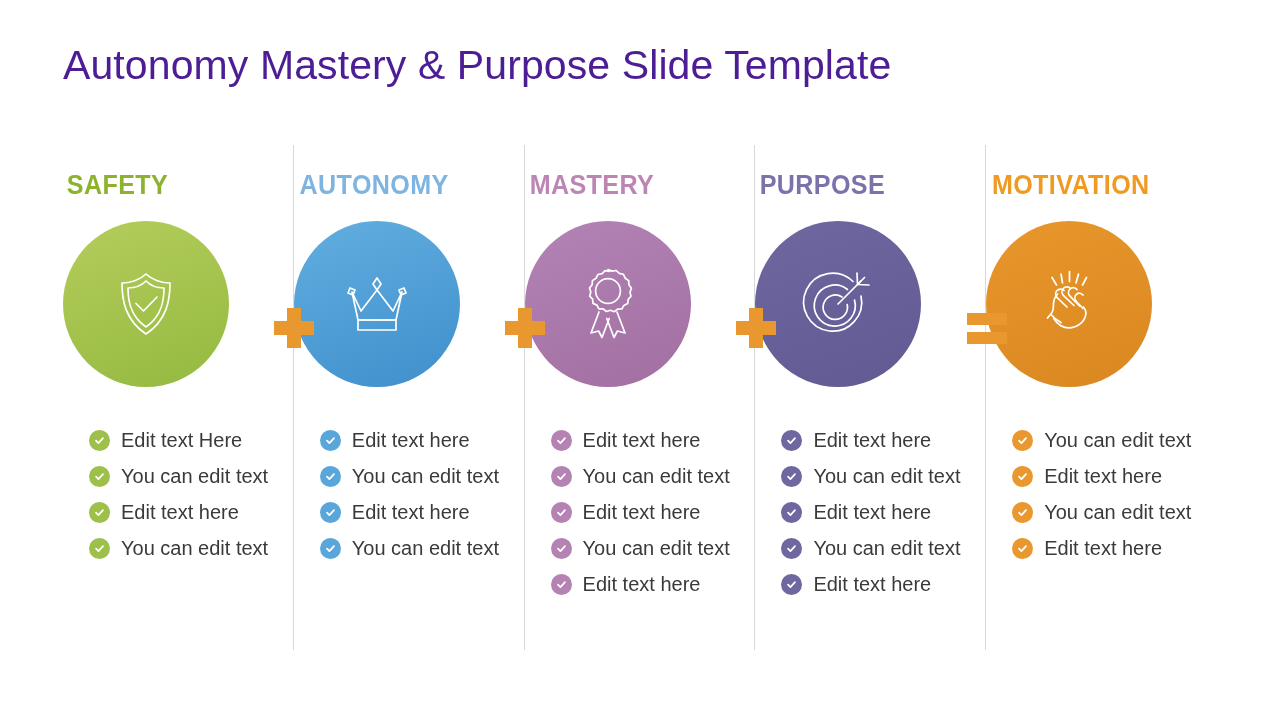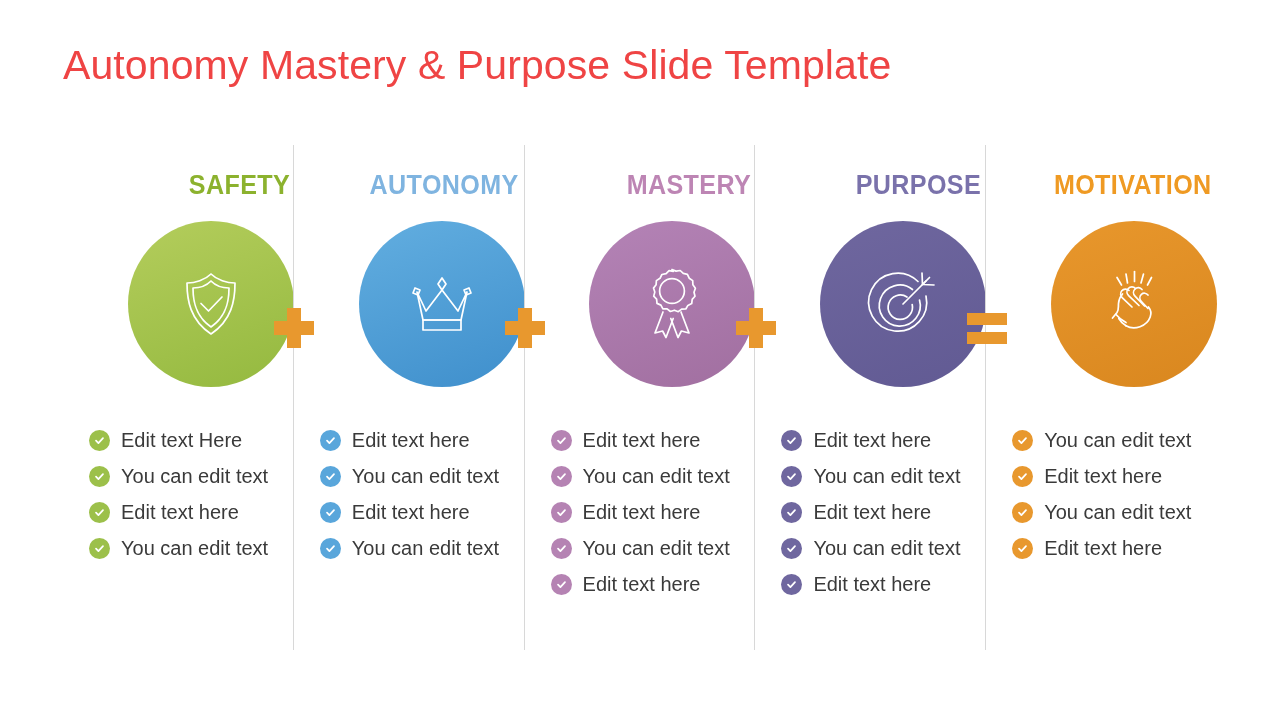--- a/index.html
+++ b/index.html
@@ -10,39 +10,39 @@
     overflow: hidden;
   }
   #slide { position: relative; width: 1280px; height: 720px; background:#fff; }
 
   
   .slide-title {
     position: absolute;
     left: 63px; top: 42px;
     font-size: 41px;
     font-weight: 400;
-    color: #ef4444;
+    color: #4c1d95;
     letter-spacing: 0.1px;
     white-space: nowrap;
     font-family: "Liberation Sans", sans-serif;
   }
 
   
   .columns {
     position: absolute;
     left: 63px; top: 140px;
     width: 1154px; height: 510px;
     display: flex;
   }
   .col {
     position: relative;
     flex: 1 1 0;
     display: flex;
     flex-direction: column;
-    align-items: flex-end;
+    align-items: flex-start;
   }
   
   .col .divider {
     position: absolute;
     right: 0; top: 5px;
     width: 1px; height: 505px;
     background: #d8d8d8;
   }
   .col:last-child .divider { display: none; }
 

